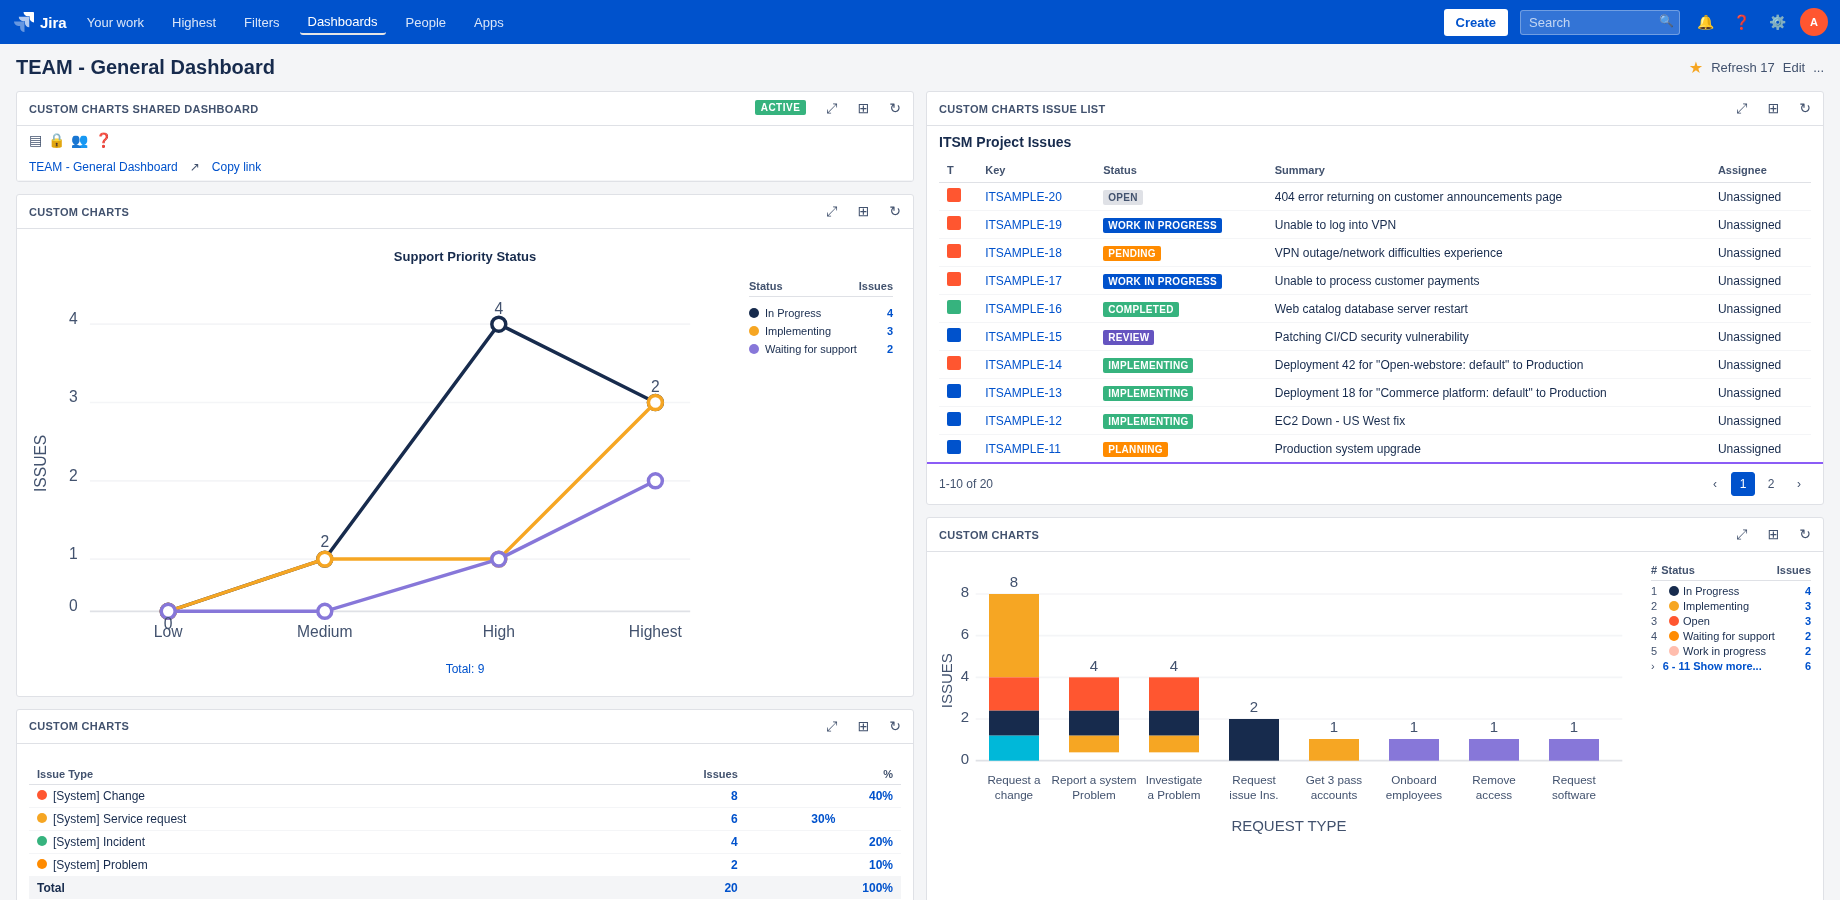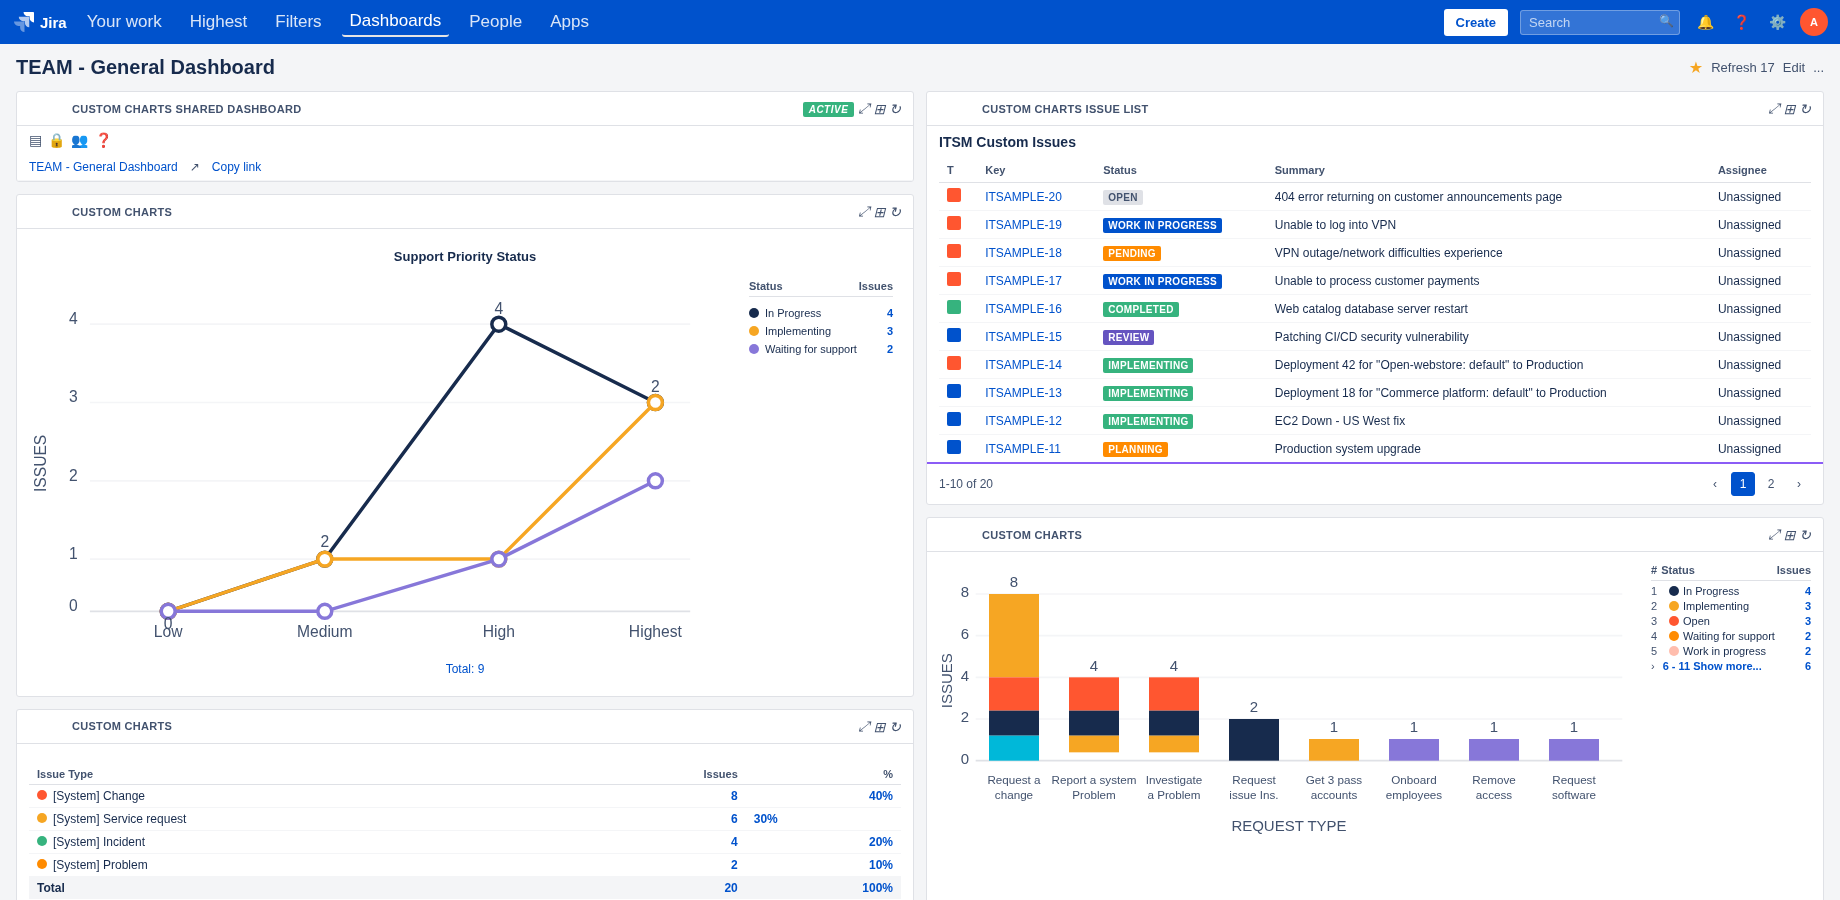--- a/index.html
+++ b/index.html
@@ -5,21 +5,21 @@
     * { box-sizing: border-box; margin: 0; padding: 0; }
     body { font-family: -apple-system, BlinkMacSystemFont, 'Segoe UI', sans-serif; font-size: 12px; background: #f4f5f7; color: #172b4d; }
 
     
     .top-nav {
       display: flex; align-items: center; background: #0052cc; height: 44px;
       padding: 0 12px; gap: 12px; position: fixed; top: 0; left: 0; right: 0; z-index: 100;
     }
     .nav-logo { color: white; font-weight: bold; font-size: 16px; display: flex; align-items: center; gap: 4px; }
     .nav-logo svg { width: 24px; height: 24px; }
-    .nav-item { color: rgba(255,255,255,0.85); font-size: 17px; padding: 4px 8px; cursor: pointer; border-radius: 3px; display: flex; align-items: center; gap: 2px; text-align: right; }
+    .nav-item { color: rgba(255,255,255,0.85); font-size: 13px; padding: 4px 8px; cursor: pointer; border-radius: 3px; display: flex; align-items: center; gap: 2px; text-align: right; }
     .nav-item.active { color: white; border-bottom: 2px solid #e5e5e5; }
     .nav-spacer { flex: 1; }
     .nav-search { background: rgba(255,255,255,0.2); border: 1px solid rgba(255,255,255,0.3); border-radius: 3px; padding: 4px 28px 4px 8px; color: white; font-size: 13px; width: 160px; }
     .nav-search::placeholder { color: rgba(255,255,255,0.7); }
     .nav-icons { display: flex; gap: 8px; align-items: center; }
     .nav-icon-btn { color: white; cursor: pointer; width: 28px; height: 28px; display: flex; align-items: center; justify-content: center; border-radius: 50%; font-size: 14px; }
     .nav-avatar { width: 28px; height: 28px; border-radius: 50%; background: #ff5630; color: white; display: flex; align-items: center; justify-content: center; font-size: 11px; font-weight: bold; }
     .btn-create { background: white; color: #0052cc; border: none; border-radius: 3px; padding: 6px 12px; font-weight: 600; font-size: 13px; cursor: pointer; }
 
     
@@ -29,22 +29,22 @@
     .page-actions { display: flex; align-items: center; gap: 8px; font-size: 13px; color: #42526e; }
     .page-actions span { cursor: pointer; }
     .star-icon { color: #f6a623; font-size: 16px; }
 
     
     .dashboard-grid { display: grid; grid-template-columns: 1fr 1fr; gap: 12px; }
 
     
     .panel { background: white; border-radius: 3px; border: 1px solid #dfe1e6; overflow: hidden; }
     .panel-header { display: flex; align-items: center; justify-content: space-between; padding: 8px 12px; border-bottom: 1px solid #dfe1e6; }
-    .panel-title { font-size: 11px; font-weight: 600; color: #42526e; text-transform: uppercase; letter-spacing: 0.3px; margin-left: 43px; }
-    .panel-actions { display: flex; gap: 4px; align-items: flex-end; font-style: italic; }
+    .panel-title { font-size: 11px; font-weight: 600; color: #42526e; text-transform: uppercase; letter-spacing: 0.3px; }
+    .panel-actions { display: flex; gap: 20px; align-items: flex-start; }
     .panel-action-btn { cursor: pointer; color: #42526e; font-size: 14px; }
     .panel-body { padding: 12px; }
 
     
     .active-badge { background: #36b37e; color: white; font-size: 10px; font-weight: 700; padding: 2px 6px; border-radius: 2px; letter-spacing: 0.5px; }
 
     
     .dashboard-links { display: flex; align-items: center; gap: 12px; padding: 6px 12px; border-bottom: 1px solid #f4f5f7; font-size: 12px; }
     .dashboard-link { color: #0052cc; cursor: pointer; display: flex; align-items: center; gap: 4px; }
     .dash-icons { display: flex; gap: 6px; padding: 6px 12px; }
@@ -287,21 +287,21 @@
             </thead>
             <tbody>
               <tr>
                 <td><span class="type-dot" style="background:#ff5630;"></span>[System] Change</td>
                 <td style="text-align:right;color:#0052cc;font-weight:600;">8</td>
                 <td style="text-align:right;color:#0052cc;font-weight:600;">40%</td>
               </tr>
               <tr>
                 <td><span class="type-dot" style="background:#f6a623;"></span>[System] Service request</td>
                 <td style="text-align:right;color:#0052cc;font-weight:600;">6</td>
-                <td style="text-align:left;color:#0052cc;font-weight:600;">30%</td>
+                <td style="text-align:center;color:#0052cc;font-weight:600;">30%</td>
               </tr>
               <tr>
                 <td><span class="type-dot" style="background:#36b37e;"></span>[System] Incident</td>
                 <td style="text-align:right;color:#0052cc;font-weight:600;">4</td>
                 <td style="text-align:right;color:#0052cc;font-weight:600;">20%</td>
               </tr>
               <tr>
                 <td><span class="type-dot" style="background:#ff8b00;"></span>[System] Problem</td>
                 <td style="text-align:right;color:#0052cc;font-weight:600;">2</td>
                 <td style="text-align:right;color:#0052cc;font-weight:600;">10%</td>
@@ -323,21 +323,21 @@
       <div class="panel">
         <div class="panel-header">
           <span class="panel-title">Custom Charts Issue List</span>
           <div class="panel-actions">
             <span class="panel-action-btn">⤢</span>
             <span class="panel-action-btn">⊞</span>
             <span class="panel-action-btn">↻</span>
           </div>
         </div>
         <div class="panel-body" style="padding: 8px 12px 0;">
-          <h3 style="font-size:14px;font-weight:600;color:#172b4d;margin-bottom:8px;">ITSM Custom Issues</h3>
+          <h3 style="font-size:14px;font-weight:600;color:#172b4d;margin-bottom:8px;">ITSM Project Issues</h3>
           <table class="issue-table">
             <thead>
               <tr>
                 <th>T</th>
                 <th>Key</th>
                 <th>Status</th>
                 <th>Summary</th>
                 <th>Assignee</th>
               </tr>
             </thead>

